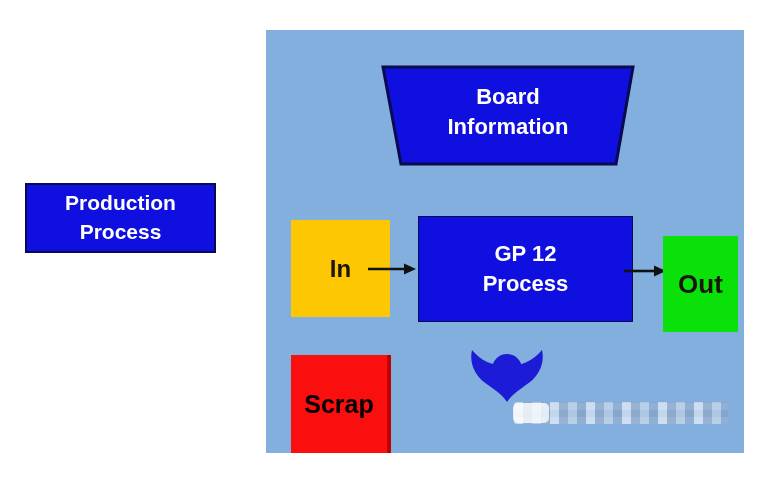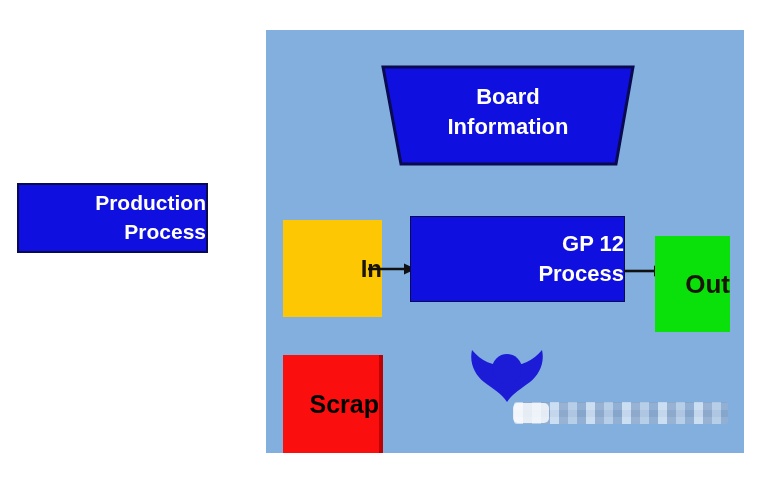--- a/index.html
+++ b/index.html
@@ -11,23 +11,23 @@
     overflow:hidden;
   }
   .panel{
     position:absolute;
     left:266px;top:30px;width:478px;height:423px;
     background:var(--panel-bg,#82afde);
   }
   .box{
     position:absolute;
     display:flex;flex-direction:column;
-    align-items:flex-end;justify-content:center;
+    align-items:center;justify-content:center;
     box-sizing:border-box;
-    font-weight:bold;text-align:center;
+    font-weight:bold;text-align:center;margin-left:8px;
   }
   .prod-box{
     left:17px;top:183px;width:191px;height:70px;
     background:var(--shape-blue,#0d0ddd);
     border:2px solid var(--shape-blue-border,#000a66);
     color:var(--text-white,#ffffff);
     font-size:21px;line-height:1.38;
   }
   .trapezoid-wrap{
     position:absolute;left:376px;top:62px;width:264px;height:106px;
@@ -39,21 +39,21 @@
     color:var(--text-white,#ffffff);
     font-weight:bold;font-size:22px;line-height:1.36;
   }
   .in-box{
     left:283px;top:220px;width:99px;height:97px;
     background:var(--in-yellow,#fdc704);
     color:var(--text-dark,#1c1405);
     font-size:24px;
   }
   .gp12-box{
-    left:410px;top:216px;width:215px;height:86px;
+    left:410px;top:216px;width:215px;height:106px;
     background:var(--shape-blue,#0d0ddd);
     border:1px solid var(--shape-blue-border,#000a66);
     color:var(--text-white,#ffffff);
     font-size:22px;line-height:1.36;
   }
   .out-box{
     left:655px;top:236px;width:75px;height:96px;
     background:var(--out-green,#0ae00a);
     color:var(--text-dark,#1c1405);
     font-size:26px;

